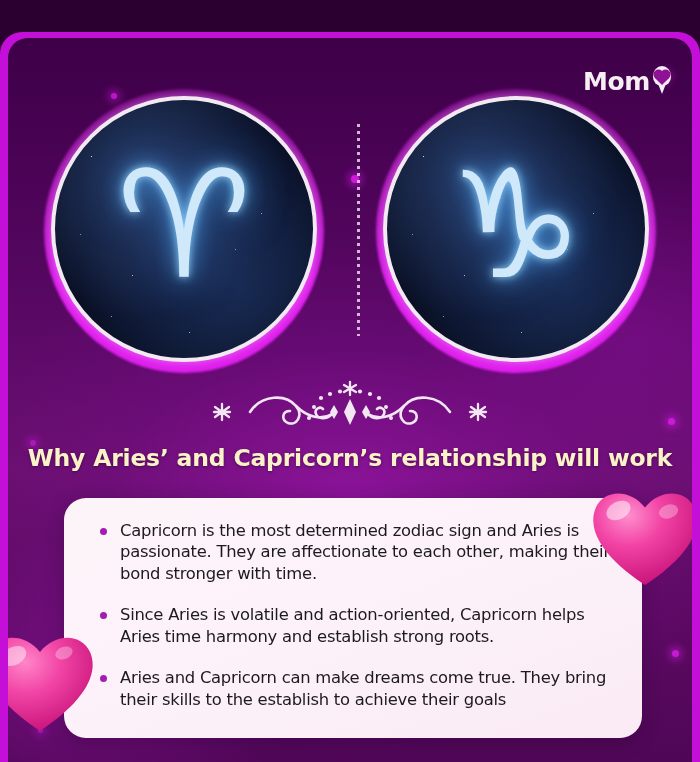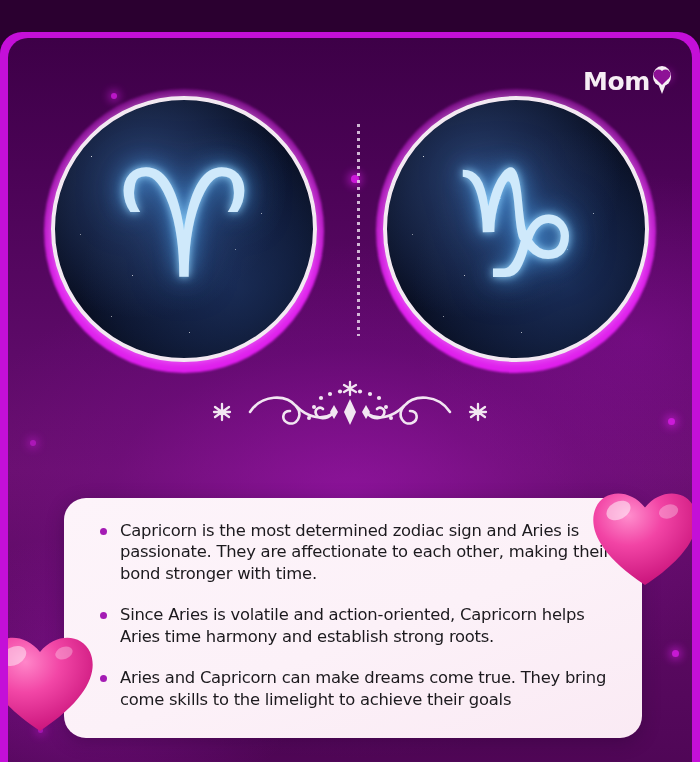--- a/index.html
+++ b/index.html
@@ -348,41 +348,42 @@
           <path d="M166 27 L170 34 L166 41 L162 34 Z"></path>
         </g>
         <g stroke="#f2e6f2" stroke-width="2.3" stroke-linecap="round">
           <path d="M150 4 L150 17 M144 7 L156 14 M156 7 L144 14"></path>
           <path d="M22 26 L22 42 M15 29 L29 39 M29 29 L15 39 M14 34 L30 34 M22 26 L22 42"></path>
           <path d="M278 26 L278 42 M271 29 L285 39 M285 29 L271 39 M270 34 L286 34"></path>
         </g>
       </svg>
     </div>
 
+    <div class="headline">Why Aries’ and Capricorn’s relationship will work</div>
 
     <div class="heart3d" style="left:-28px; top:588px;">
       <svg width="120" height="110" viewBox="0 0 120 110">
         <defs>
           <radialGradient id="hgL" cx="36%" cy="26%" r="78%">
             <stop offset="0%" stop-color="#ff86c9"></stop>
             <stop offset="42%" stop-color="#f246a6"></stop>
             <stop offset="100%" stop-color="#c8127a"></stop>
           </radialGradient>
         </defs>
         <path d="M60 105 C 10 72, 2 44, 10 26 C 18 8, 44 6, 60 26 C 76 6, 102 8, 110 26 C 118 44, 110 72, 60 105 Z" fill="url(#hgL)"></path>
         <ellipse cx="34" cy="30" rx="13" ry="9" fill="#ffffff" opacity="0.45" transform="rotate(-28 34 30)"></ellipse>
         <ellipse cx="84" cy="27" rx="9" ry="6" fill="#ffffff" opacity="0.30" transform="rotate(-20 84 27)"></ellipse>
       </svg>
     </div>
 
     <div class="card">
       <ul class="points">
         <li>Capricorn is the most determined zodiac sign and Aries is passionate. They are affectionate to each other, making their bond stronger with time.</li>
         <li>Since Aries is volatile and action-oriented, Capricorn helps Aries time harmony and establish strong roots.</li>
-        <li>Aries and Capricorn can make dreams come true. They bring come skills to the limelight to achieve their goals</li>
+        <li>Aries and Capricorn can make dreams come true. They bring their skills to the establish to achieve their goals</li>
       </ul>
     </div>
 
     <div class="heart3d" style="left:578px; top:444px;">
       <svg width="118" height="108" viewBox="0 0 120 110">
         <defs>
           <radialGradient id="hgR" cx="34%" cy="24%" r="78%">
             <stop offset="0%" stop-color="#ff8ecd"></stop>
             <stop offset="42%" stop-color="#f244a5"></stop>
             <stop offset="100%" stop-color="#c9137b"></stop>

